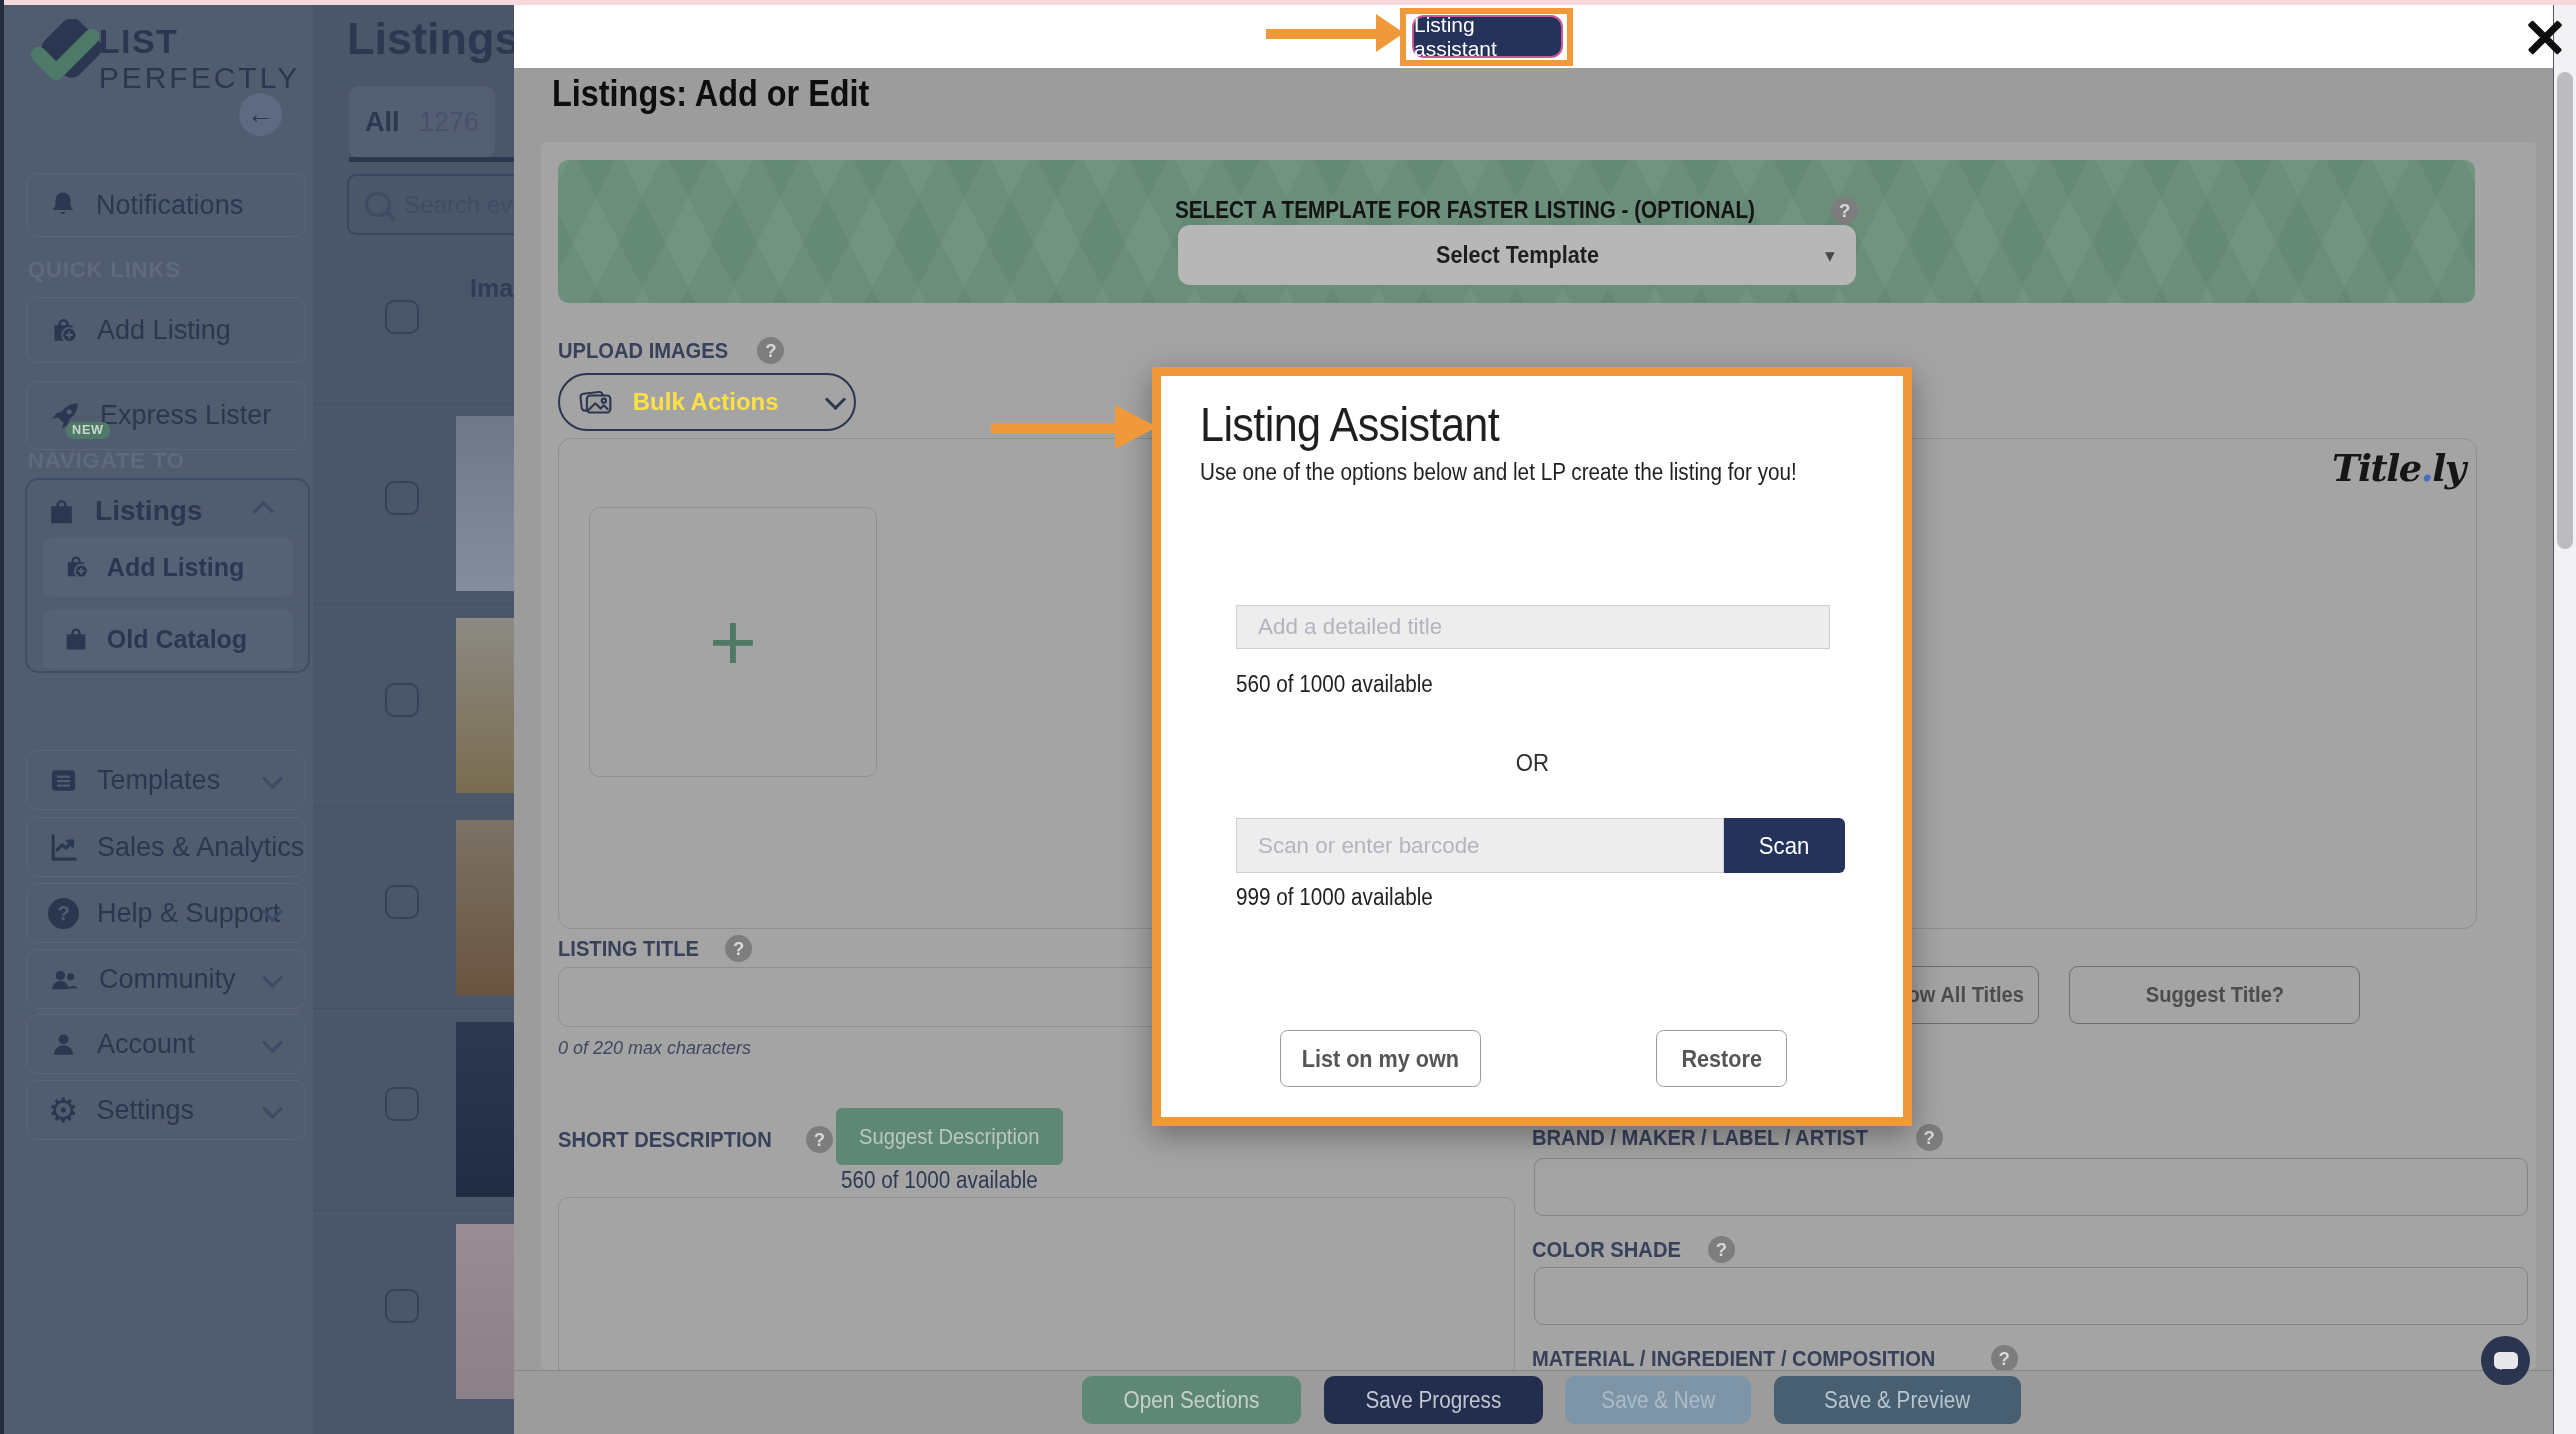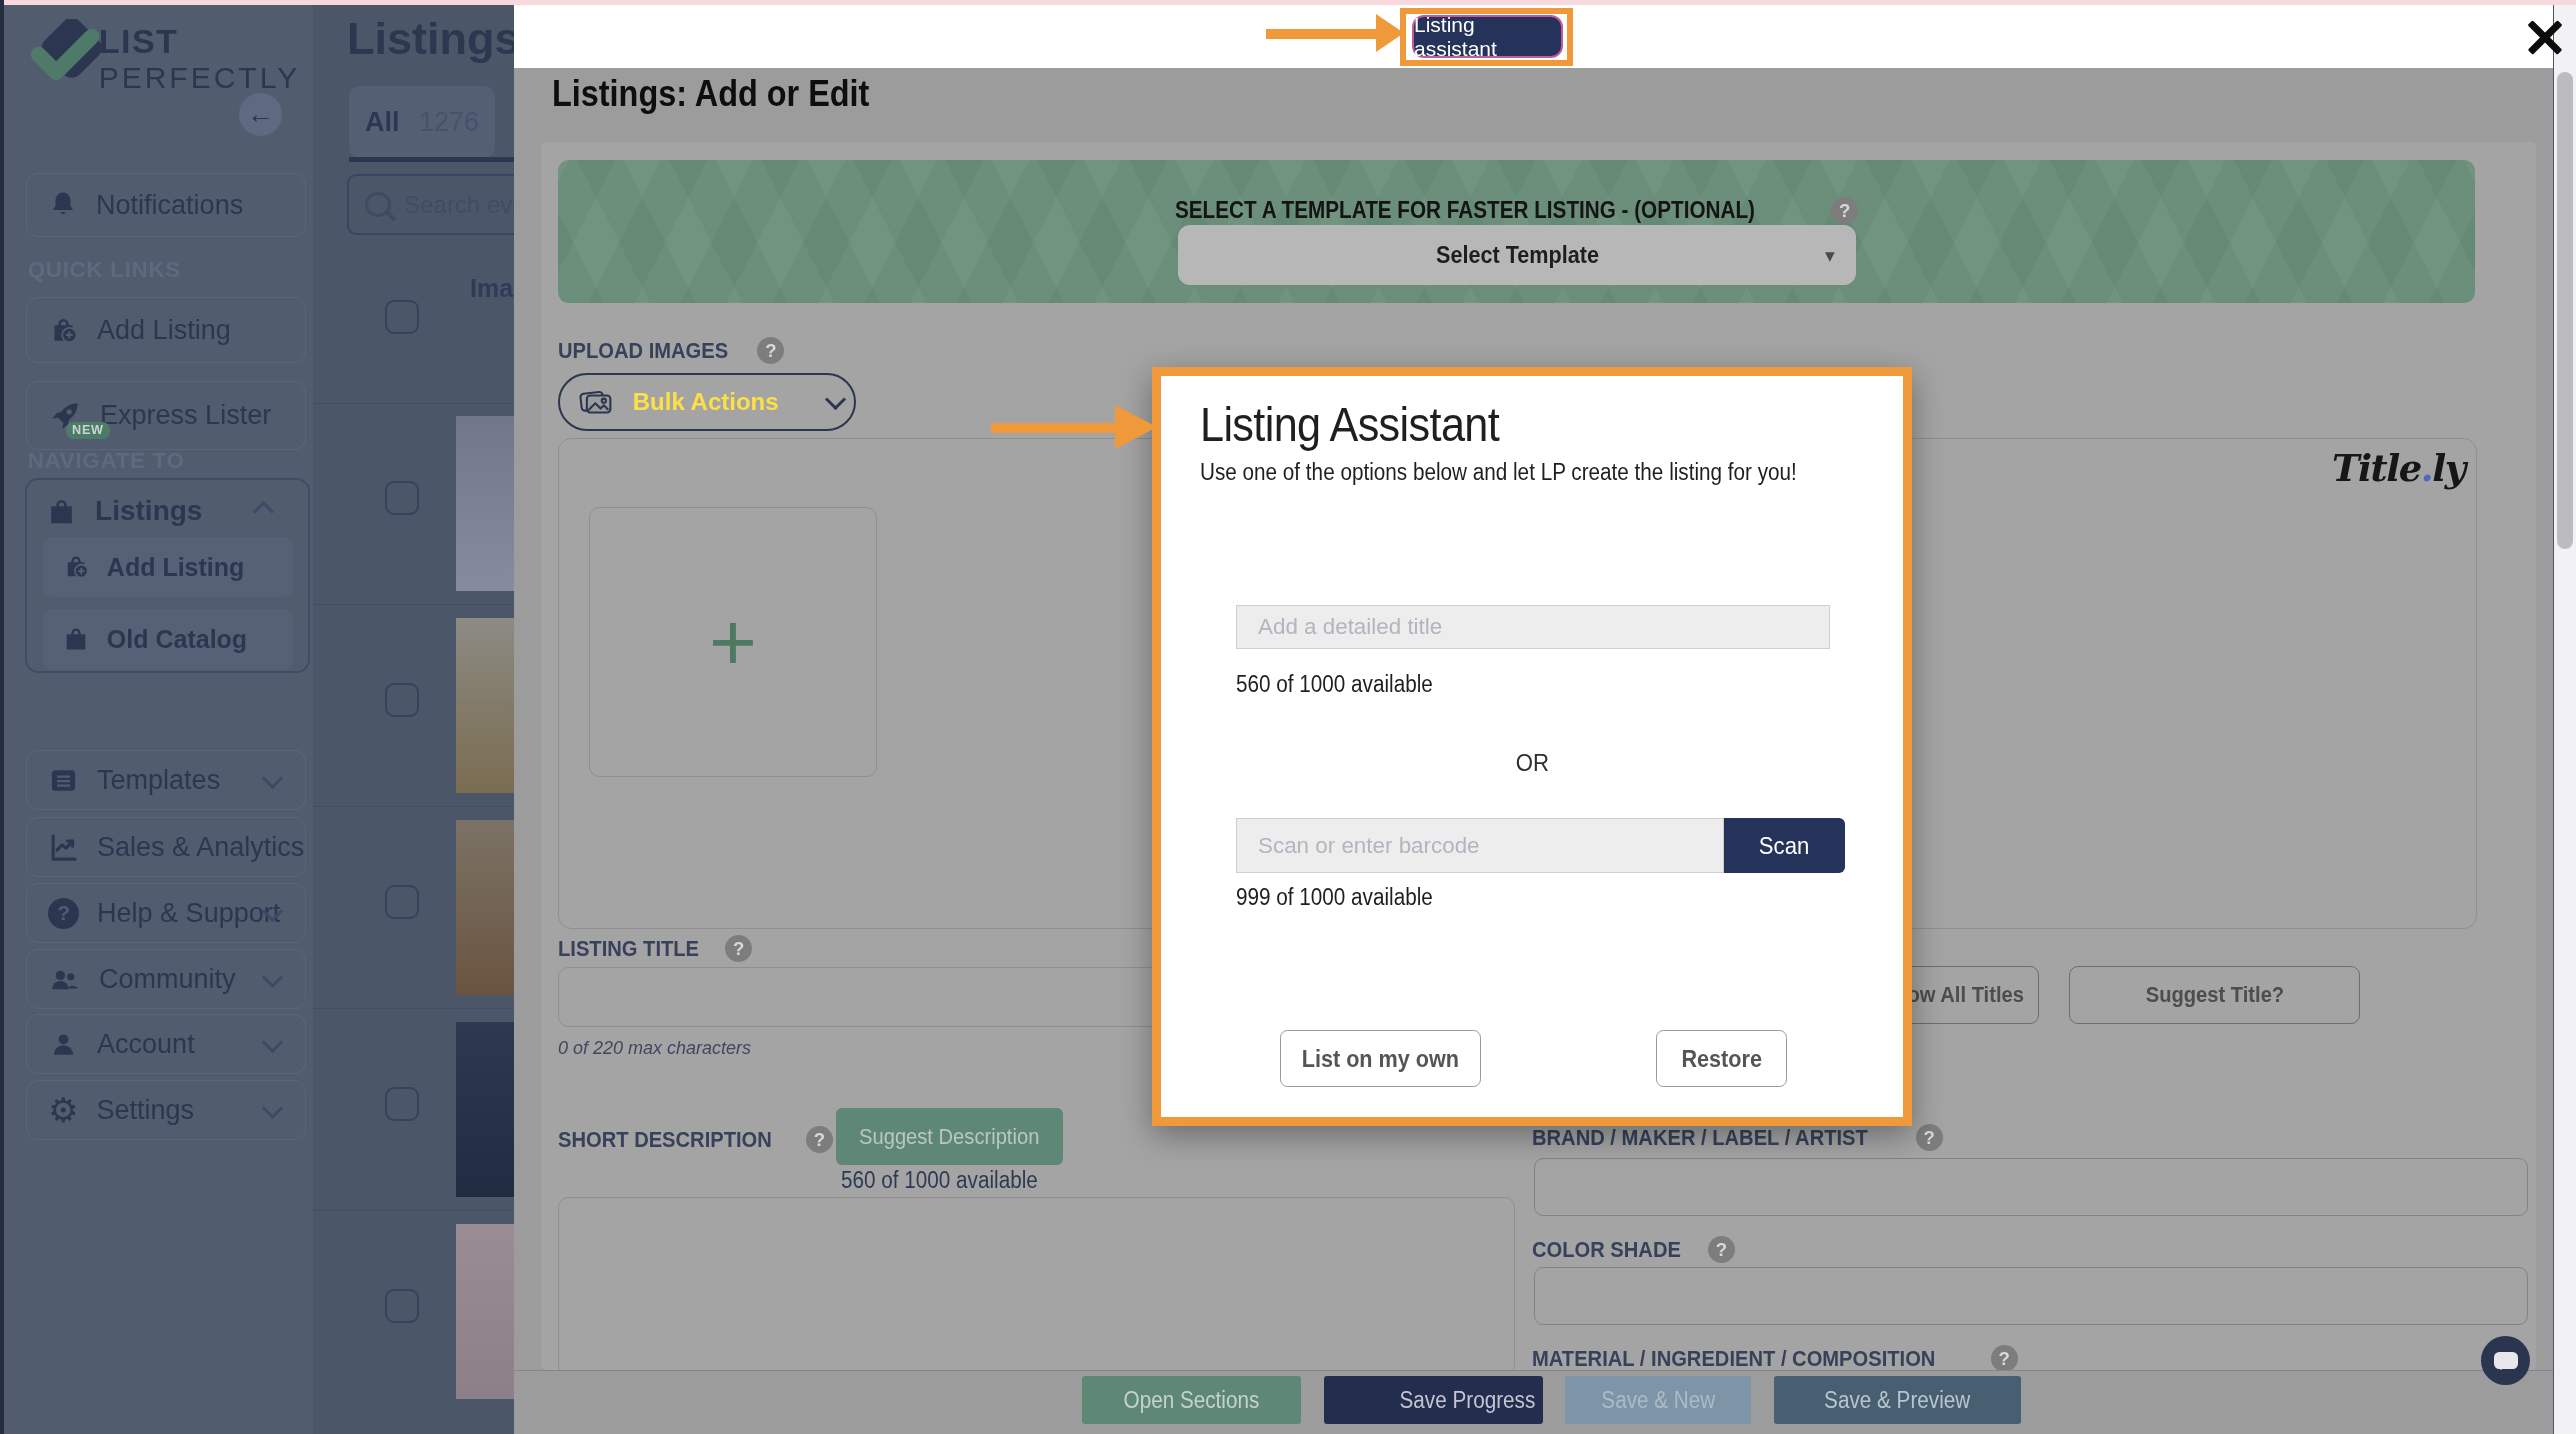--- a/index.html
+++ b/index.html
@@ -87,24 +87,24 @@
   #sd-counter{left:841px;top:1167px;font-size:23px;color:#2e3a52;}
   #sd-textarea{left:558px;top:1197px;width:957px;height:179px;border:1.5px solid #8f8f8f;border-radius:10.4px;box-sizing:border-box;}
   #brand-label{left:1532px;top:1124px;}
   #brand-input{left:1534px;top:1158px;width:994px;height:58px;border:1.5px solid #838383;border-radius:9px;box-sizing:border-box;}
   #color-label{left:1532px;top:1236px;}
   #color-input{left:1534px;top:1267px;width:994px;height:58px;border:1.5px solid #838383;border-radius:9px;box-sizing:border-box;}
   #material-label{left:1532px;top:1345px;}
 
   
   #footer{left:514px;top:1370px;width:2039px;height:64px;background:#9c9c9c;border-top:1.5px solid #868686;z-index:12;}
-  .f-btn{position:absolute;top:1376px;height:48px;border-radius:3px;display:flex;align-items:center;
+  .f-btn{position:absolute;top:1376px;height:48px;border-radius:10px;display:flex;align-items:center;
          justify-content:center;font-size:23px;z-index:13;}
   #btn-open{left:1082px;width:219px;background:#5e8875;color:#c6d2cb;}
-  #btn-progress{left:1324px;width:219px;background:#232d4d;color:#c2c6d1;justify-content:flex-end;}
+  #btn-progress{left:1324px;width:219px;background:#232d4d;color:#c2c6d1;}
   #btn-savenew{left:1565px;width:186px;background:#7e95a7;color:#adbbc7;}
   #btn-savepreview{left:1774px;width:247px;background:#475f70;color:#b9c5ce;}
   #chat-bubble{left:2481px;top:1336px;width:49px;height:49px;border-radius:50%;background:#2b354f;z-index:13;
                display:flex;align-items:center;justify-content:center;}
   #chat-bubble .bub{width:24px;height:17px;background:#e8e8ec;border-radius:5.2px;position:relative;}
   #chat-bubble .bub::after{content:'';position:absolute;left:3.7px;bottom:-5.2px;border:4.5px solid transparent;border-top-color:#e8e8ec;}
 
   
   #scroll-track{left:2554px;top:5.2px;width:22.4px;height:1429px;background:#f2f2f4;z-index:31;}
   #scroll-thumb{left:2557px;top:72px;width:16.4px;height:477px;background:#bcbcc0;border-radius:8.2px;z-index:32;}

